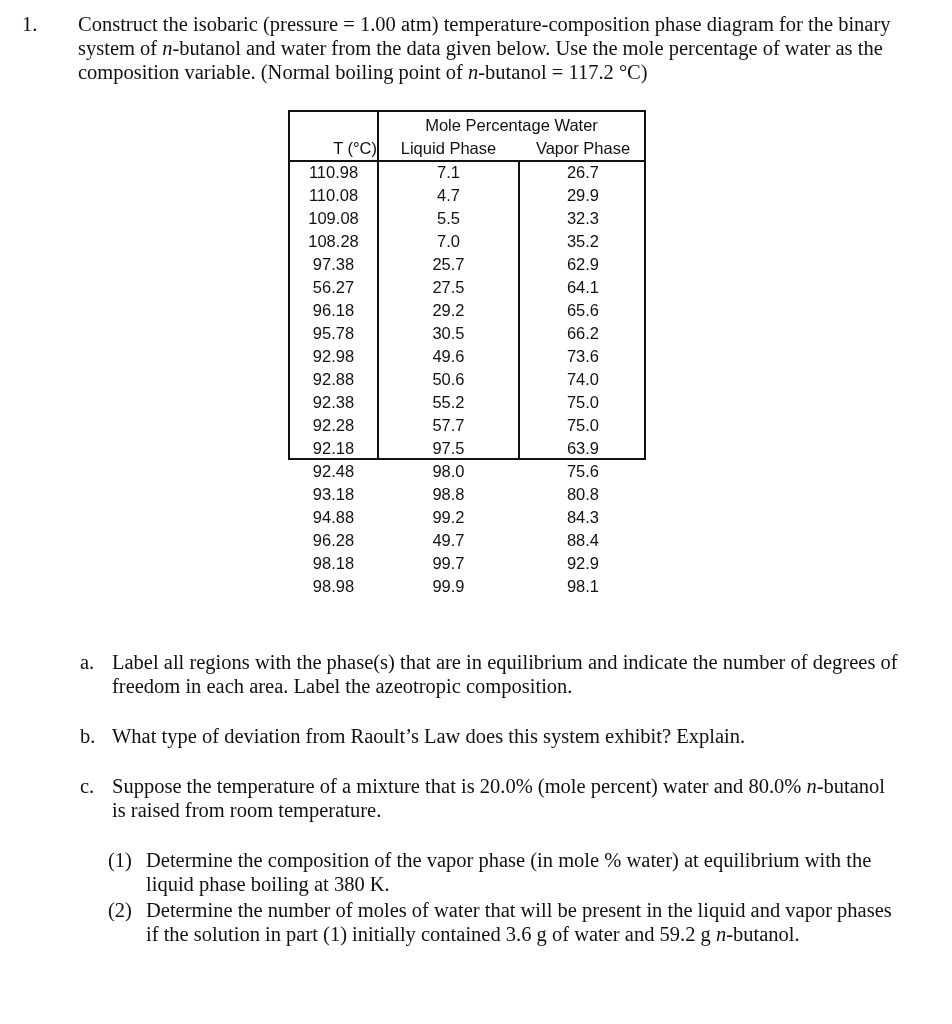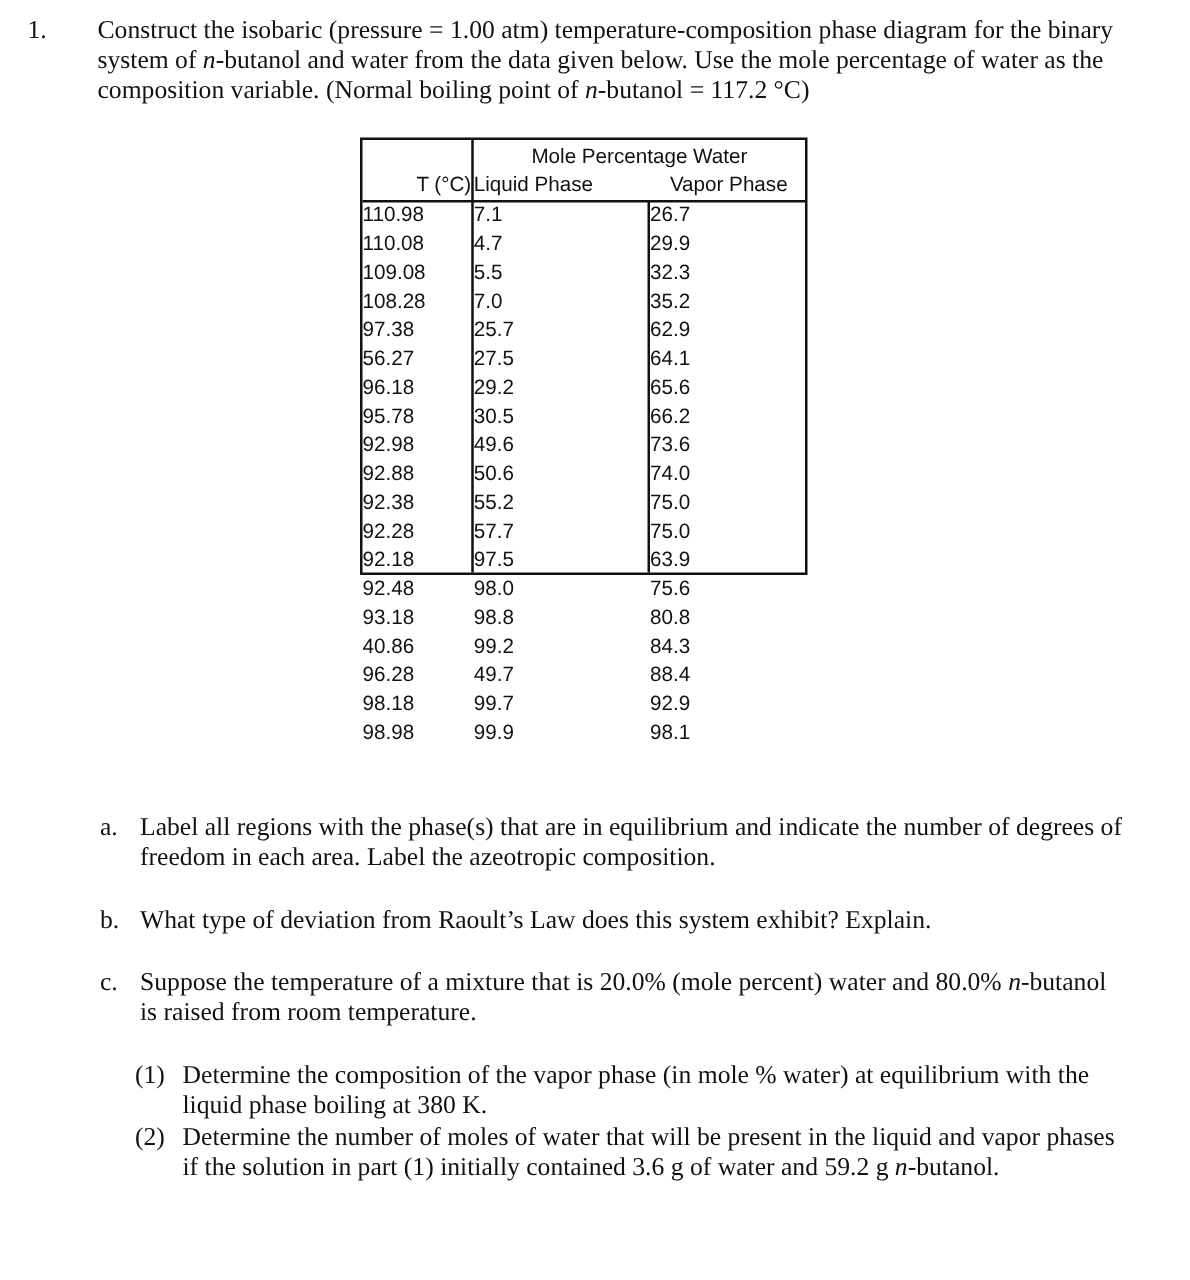--- a/index.html
+++ b/index.html
@@ -9,25 +9,25 @@
   .q1 .num { position: absolute; left: 0; top: 0; }
   .q1 .body { margin-left: 56px; }
   i { font-style: italic; }
 
   .tbl { position: absolute; left: 288px; top: 110px; width: 358px; height: 350px; border: 2px solid #111; box-sizing: border-box; font-family: "Liberation Sans", "DejaVu Sans", sans-serif; font-size: 16.5px; color: #111; }
   .tbl .vline1 { position: absolute; left: 87px; top: 0; bottom: 0; width: 2px; background: #111; }
   .tbl .vline2 { position: absolute; left: 228px; top: 48px; bottom: 0; width: 1.5px; background: #111; }
   .tbl .hline { position: absolute; left: 0; right: 0; top: 48px; height: 2px; background: #111; }
   .tbl .h-mole { position: absolute; left: 89px; right: 0; top: 4px; text-align: center; }
   .tbl .h-t { position: absolute; left: 0; width: 87px; top: 27px; text-align: right; }
-  .tbl .h-liq { position: absolute; left: 89px; width: 139px; top: 27px; }
+  .tbl .h-liq { position: absolute; left: 89px; width: 139px; top: 27px; text-align: center; }
   .tbl .h-vap { position: absolute; left: 230px; width: 126px; top: 27px; text-align: center; }
   .tbl .rows { position: absolute; left: 0; right: 0; top: 51px; }
   .tbl .row { position: relative; height: 23px; }
-  .tbl .row span { position: absolute; top: 0; }
+  .tbl .row span { position: absolute; top: 0; text-align: center; }
   .tbl .c-t { left: 0; width: 87px; }
   .tbl .c-l { left: 89px; width: 139px; }
   .tbl .c-v { left: 230px; width: 126px; }
 
   .part { position: absolute; left: 80px; width: 820px; }
   .part .lbl { position: absolute; left: 0; top: 0; }
   .part .body { margin-left: 32px; }
   .sub { position: absolute; left: 108px; width: 790px; }
   .sub .lbl { position: absolute; left: 0; top: 0; }
   .sub .body { margin-left: 38px; }
@@ -118,21 +118,21 @@
         <span class="c-t">92.48</span>
         <span class="c-l">98.0</span>
         <span class="c-v">75.6</span>
       </div>
       <div class="row">
         <span class="c-t">93.18</span>
         <span class="c-l">98.8</span>
         <span class="c-v">80.8</span>
       </div>
       <div class="row">
-        <span class="c-t">40.86</span>
+        <span class="c-t">94.88</span>
         <span class="c-l">99.2</span>
         <span class="c-v">84.3</span>
       </div>
       <div class="row">
         <span class="c-t">96.28</span>
         <span class="c-l">49.7</span>
         <span class="c-v">88.4</span>
       </div>
       <div class="row">
         <span class="c-t">98.18</span>

